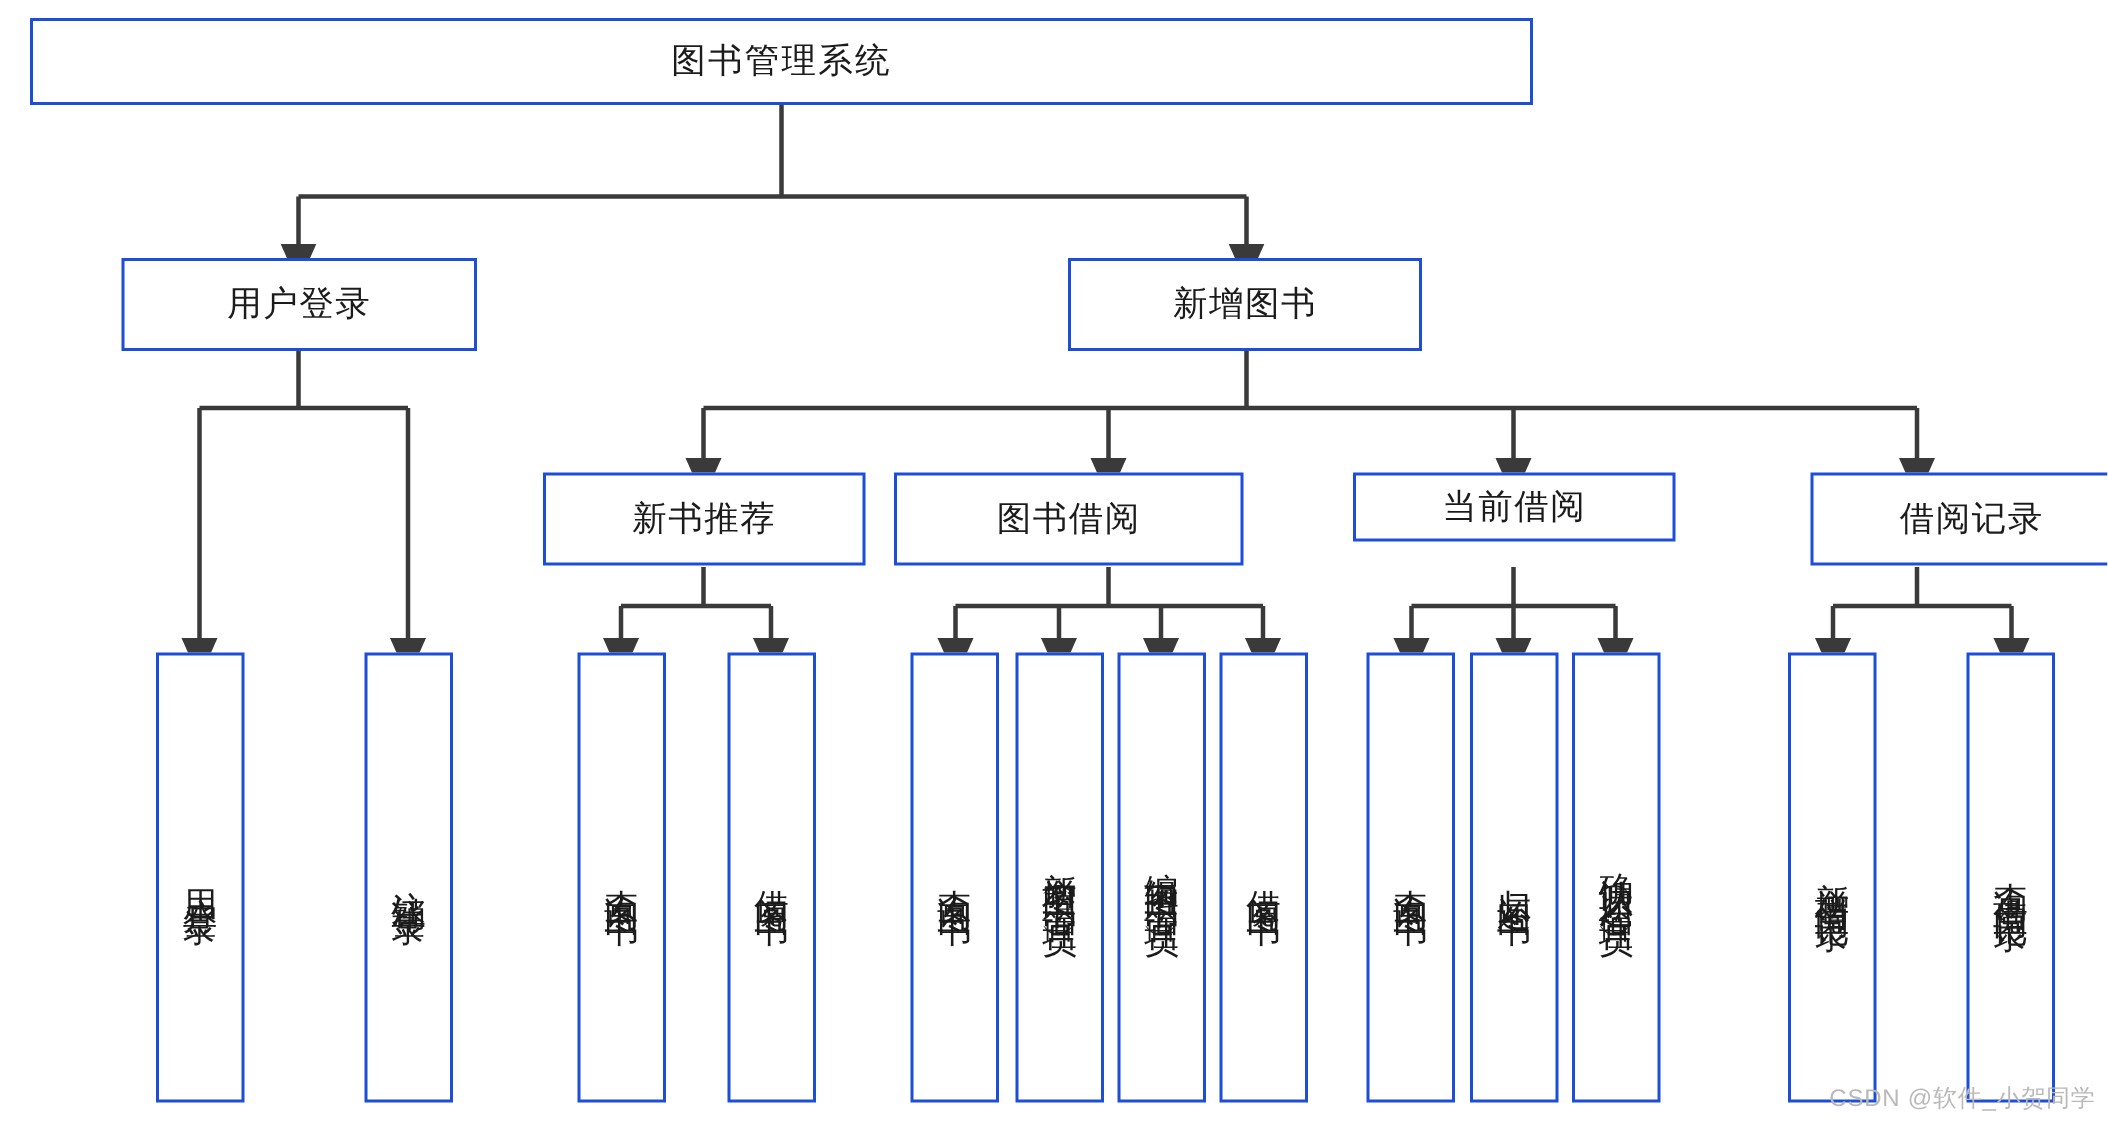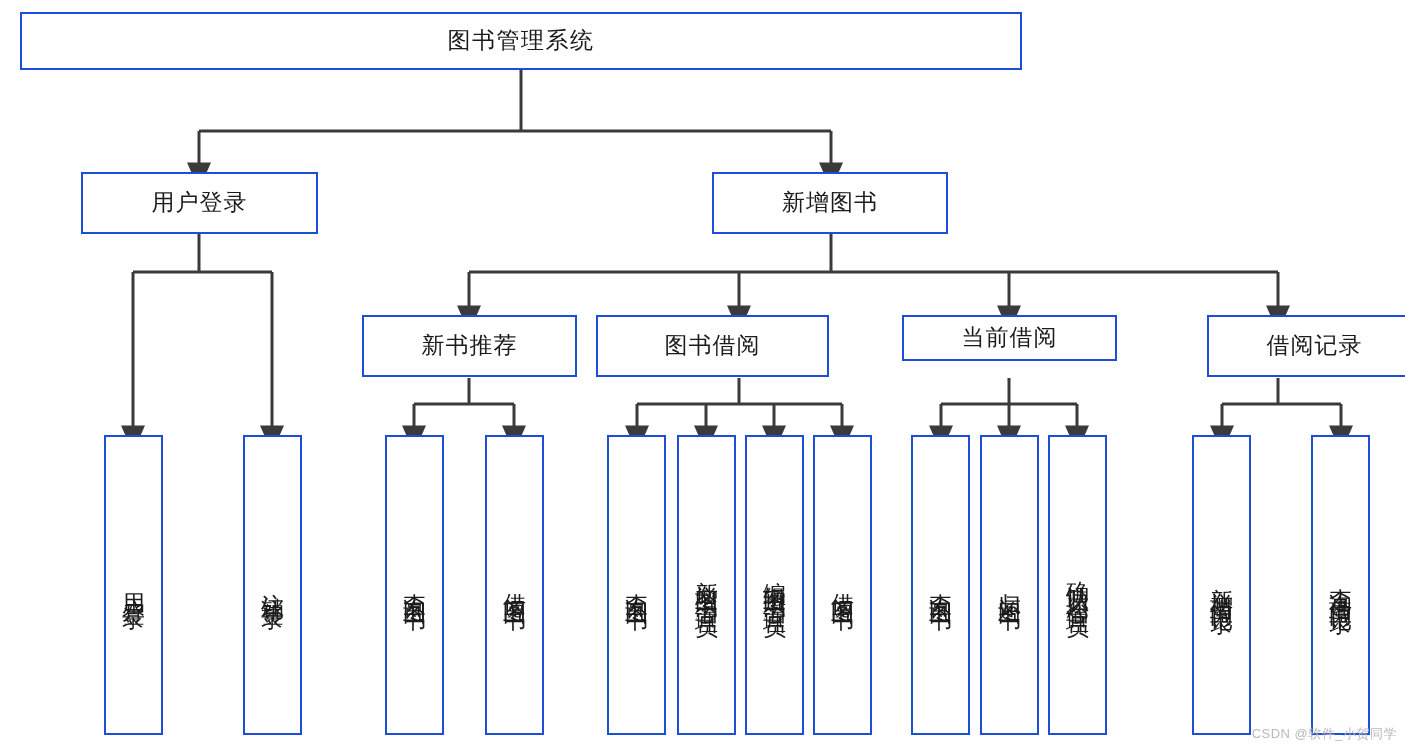--- a/index.html
+++ b/index.html
@@ -62,21 +62,21 @@
     font-size: 23px;
     line-height: 1.08;
     letter-spacing: 5px;
     white-space: normal;
     max-height: 100%;
   }
   .watermark {
     position: absolute;
     right: 8px;
     bottom: 4px;
-    font-size: 13px;
+    font-size: 16px;
     color: #b9b9b9;
     letter-spacing: 0.5px;
     white-space: nowrap;
     z-index: 5;
     pointer-events: none;
   }
 </style>
 </head>
 <body>
 

